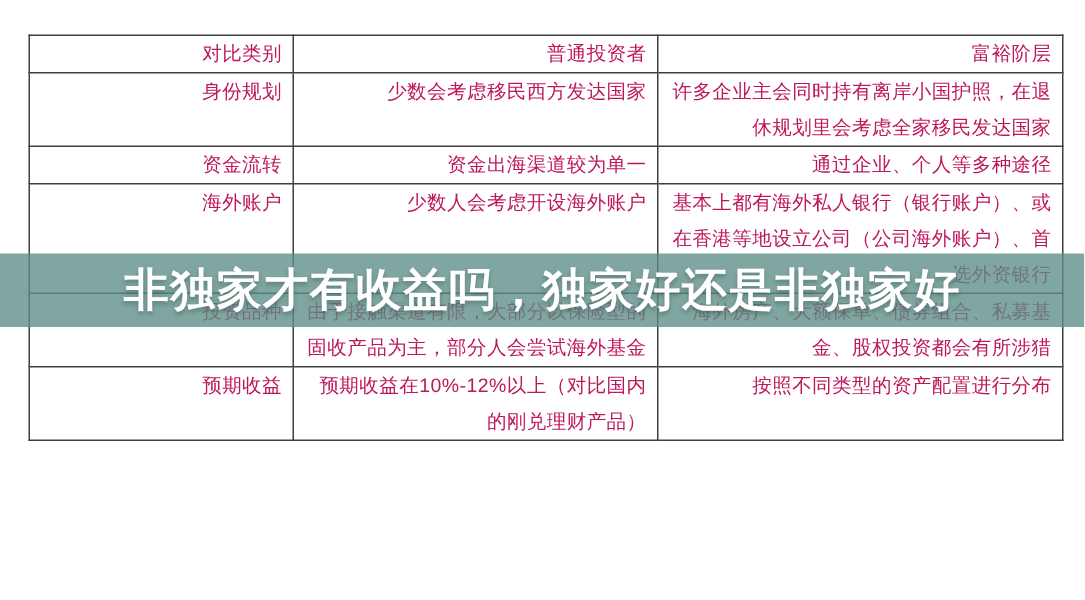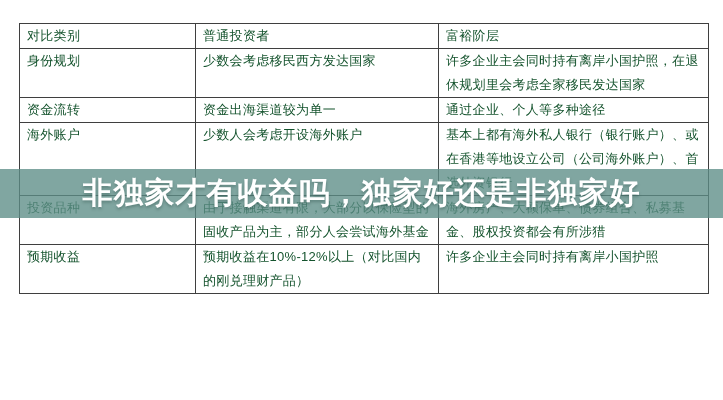--- a/index.html
+++ b/index.html
@@ -24,26 +24,26 @@
     table-layout: fixed;
     background: #ffffff;
   }
   table.compare col.c1 { width: 176px; }
   table.compare col.c2 { width: 243px; }
   table.compare col.c3 { width: 270px; }
   table.compare th,
   table.compare td {
     border: 1px solid #3f3f3f;
     vertical-align: top;
-    text-align: left;
+    text-align: right;
     padding: 0 7px;
     font-size: 13px;
     font-weight: normal;
     line-height: 24px;
-    color: #14532d;
+    color: #be185d;
     letter-spacing: 0.3px;
     word-break: break-all;
     margin-top: 43px;
   }
   .overlay-band {
     position: absolute;
     left: 0;
     top: 169px;
     width: 723px;
     height: 49px;
@@ -97,21 +97,21 @@
         <td>基本上都有海外私人银行（银行账户）、或在香港等地设立公司（公司海外账户）、首选外资银行</td>
       </tr>
       <tr>
         <td>投资品种</td>
         <td>由于接触渠道有限，大部分以保险型的固收产品为主，部分人会尝试海外基金</td>
         <td>海外房产、大额保单、债券组合、私募基金、股权投资都会有所涉猎</td>
       </tr>
       <tr>
         <td>预期收益</td>
         <td>预期收益在10%-12%以上（对比国内的刚兑理财产品）</td>
-        <td>许多企业主会同时持有离岸小国护照</td>
+        <td>按照不同类型的资产配置进行分布</td>
       </tr>
     </tbody>
   </table>
 
   <div class="overlay-band">
     <span class="headline">非独家才有收益吗，独家好还是非独家好</span>
   </div>
 
 </div>
 

